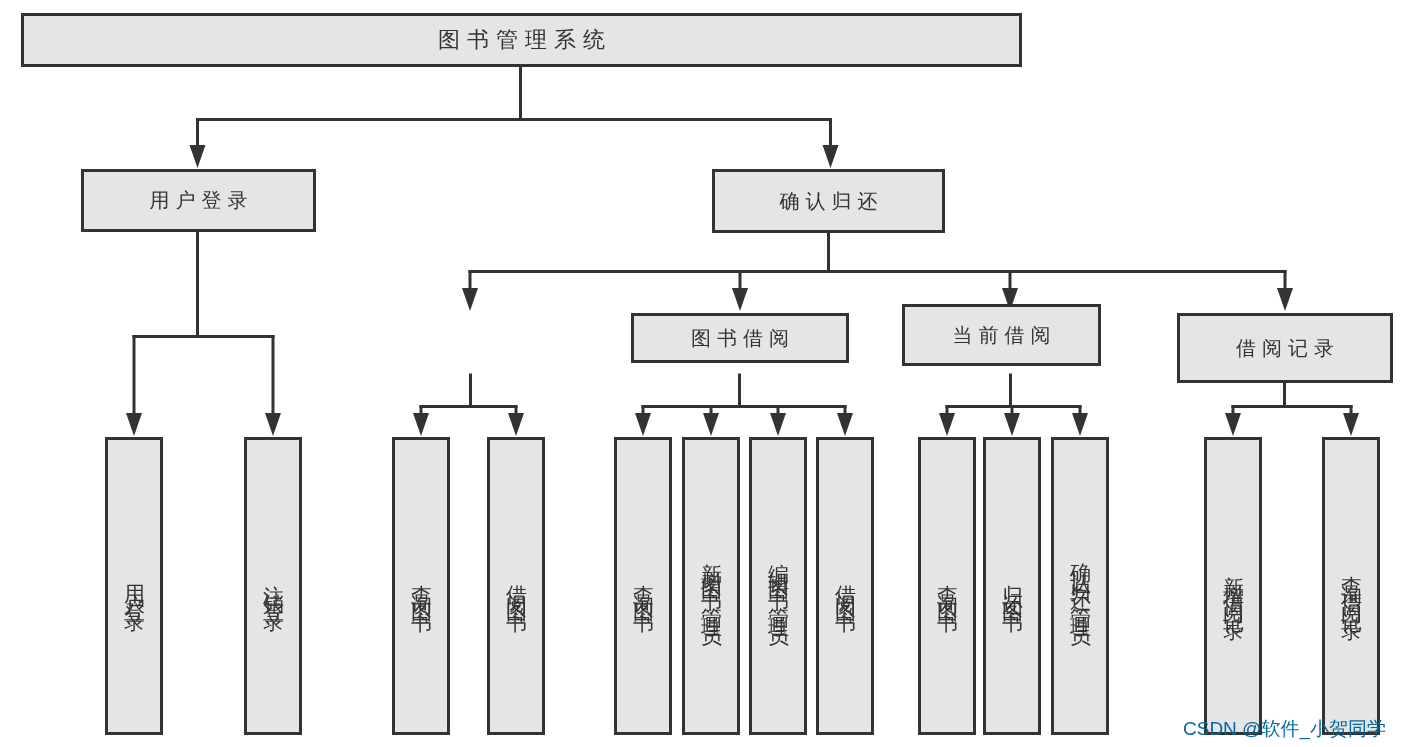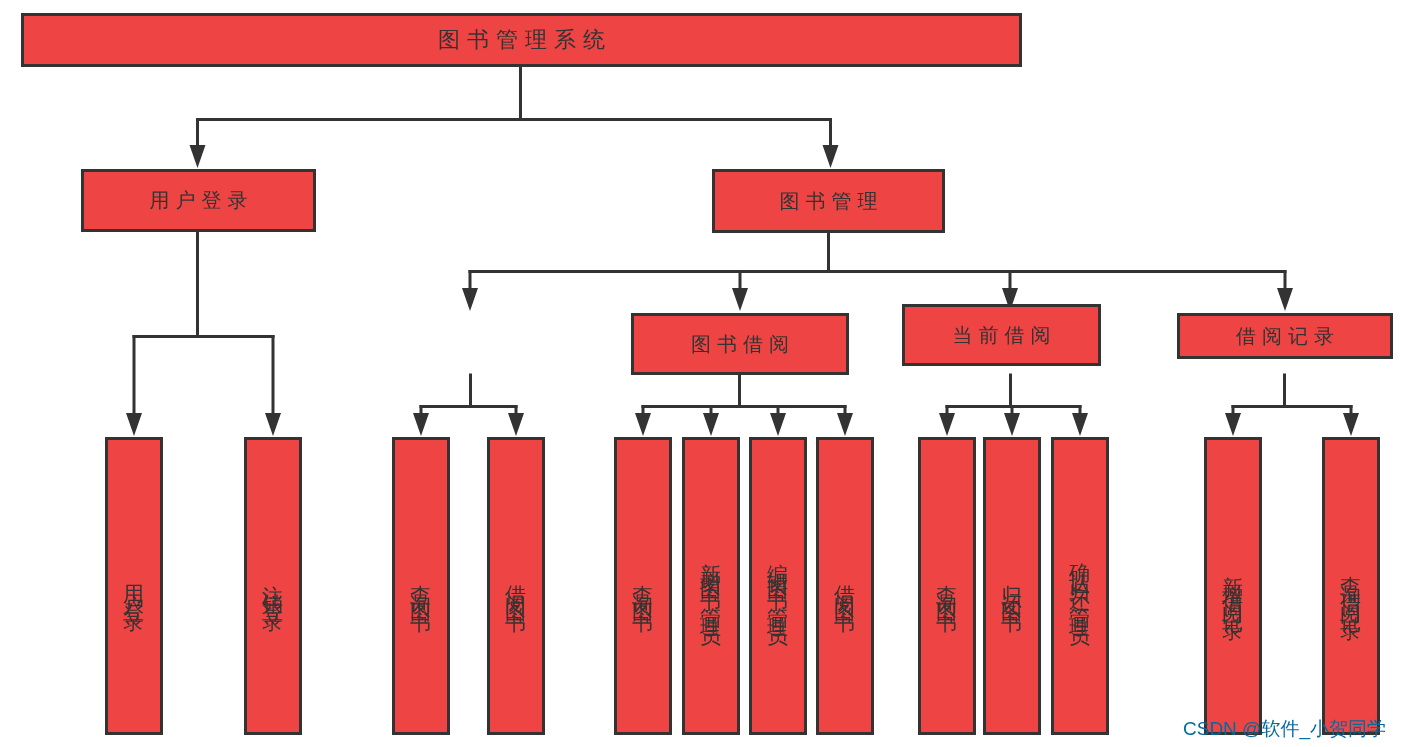--- a/index.html
+++ b/index.html
@@ -9,26 +9,27 @@
     height: 747px;
     background: #ffffff;
     font-family: "Liberation Sans", sans-serif;
     overflow: hidden;
   }
   .canvas svg { position: absolute; left: 0; top: 0; }
   .node {
     position: absolute;
     box-sizing: border-box;
     border: 3px solid #333333;
-    background: #ef4444;
+    background: #e5e5e5;
     color: #333333;
     display: flex;
     align-items: center;
     justify-content: center;
     text-align: center;
+    font-family: Liberation Serif, serif;
   }
   .hbox { font-size: 20px; letter-spacing: 6px; text-indent: 6px; }
   .rootbox { font-size: 22px; letter-spacing: 7px; text-indent: 7px; }
   .leaf {
     writing-mode: vertical-rl;
     text-orientation: mixed;
     font-size: 21px;
     letter-spacing: 9px;
     line-height: 1;
   }
@@ -119,25 +120,25 @@
       <line x1="1233" y1="406.5" x2="1233" y2="414"></line>
       <line x1="1351" y1="406.5" x2="1351" y2="414"></line>
       <polygon stroke="none" points="1225,413 1241,413 1233,436"></polygon>
       <polygon stroke="none" points="1343,413 1359,413 1351,436"></polygon>
     </g>
   </svg>
 
   <div class="node rootbox" style="left:21px; top:13px; width:1001px; height:54px;">图书管理系统</div>
 
   <div class="node hbox" style="left:81px; top:169px; width:235px; height:63px;">用户登录</div>
-  <div class="node hbox" style="left:712px; top:169px; width:233px; height:64px;">图书管理</div>
+  <div class="node hbox" style="left:712px; top:169px; width:233px; height:64px;">确认归还</div>
 
-  <div class="node hbox" style="left:631px; top:313px; width:218px; height:62px;">图书借阅</div>
+  <div class="node hbox" style="left:631px; top:313px; width:218px; height:50px;">图书借阅</div>
   <div class="node hbox" style="left:902px; top:304px; width:199px; height:62px;">当前借阅</div>
-  <div class="node hbox" style="left:1177px; top:313px; width:216px; height:46px;">借阅记录</div>
+  <div class="node hbox" style="left:1177px; top:313px; width:216px; height:70px;">借阅记录</div>
 
   <div class="node leaf" style="left:105px; top:437px; width:58px; height:298px;">用户登录</div>
   <div class="node leaf" style="left:244px; top:437px; width:58px; height:298px;">注销登录</div>
 
   <div class="node leaf" style="left:392px; top:437px; width:58px; height:298px;">查询图书</div>
   <div class="node leaf" style="left:487px; top:437px; width:58px; height:298px;">借阅图书</div>
 
   <div class="node leaf" style="left:614px; top:437px; width:58px; height:298px;">查询图书</div>
   <div class="node leaf" style="left:682px; top:437px; width:58px; height:298px;">新增图书（管理员）</div>
   <div class="node leaf" style="left:749px; top:437px; width:58px; height:298px;">编辑图书（管理员）</div>

